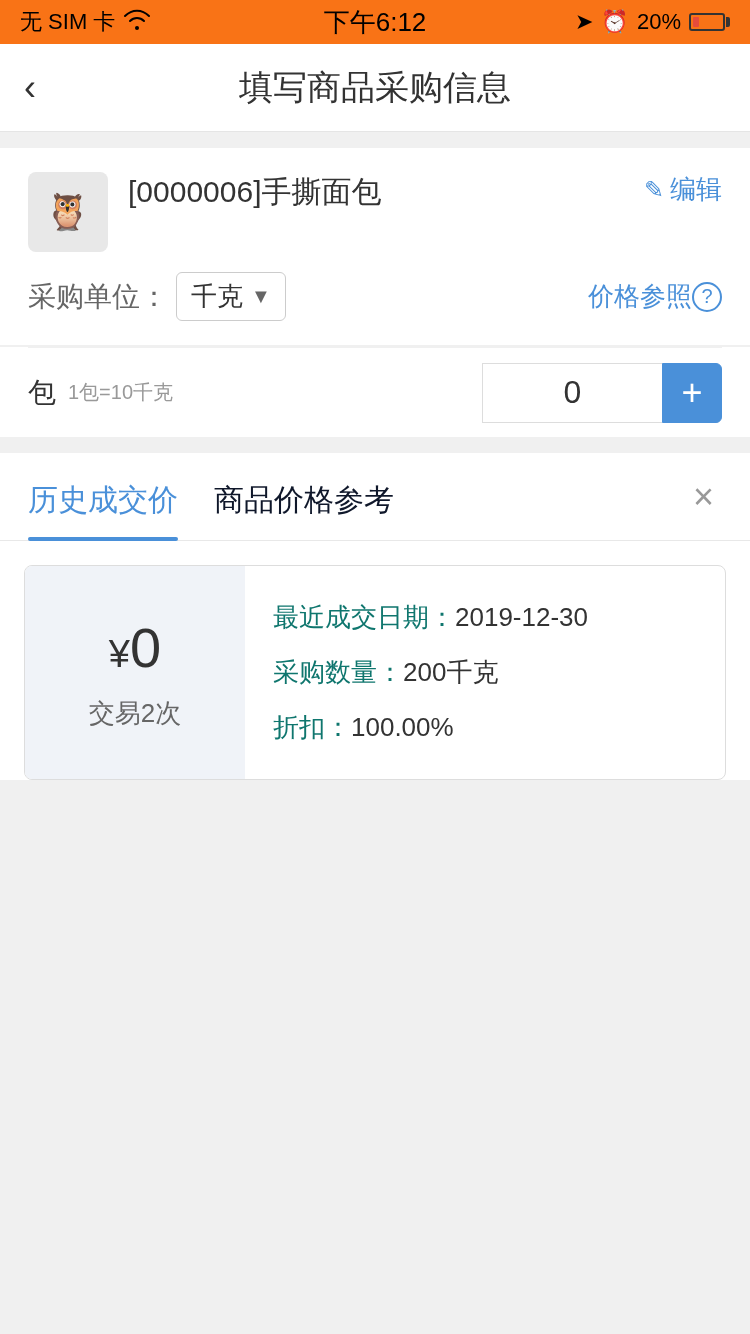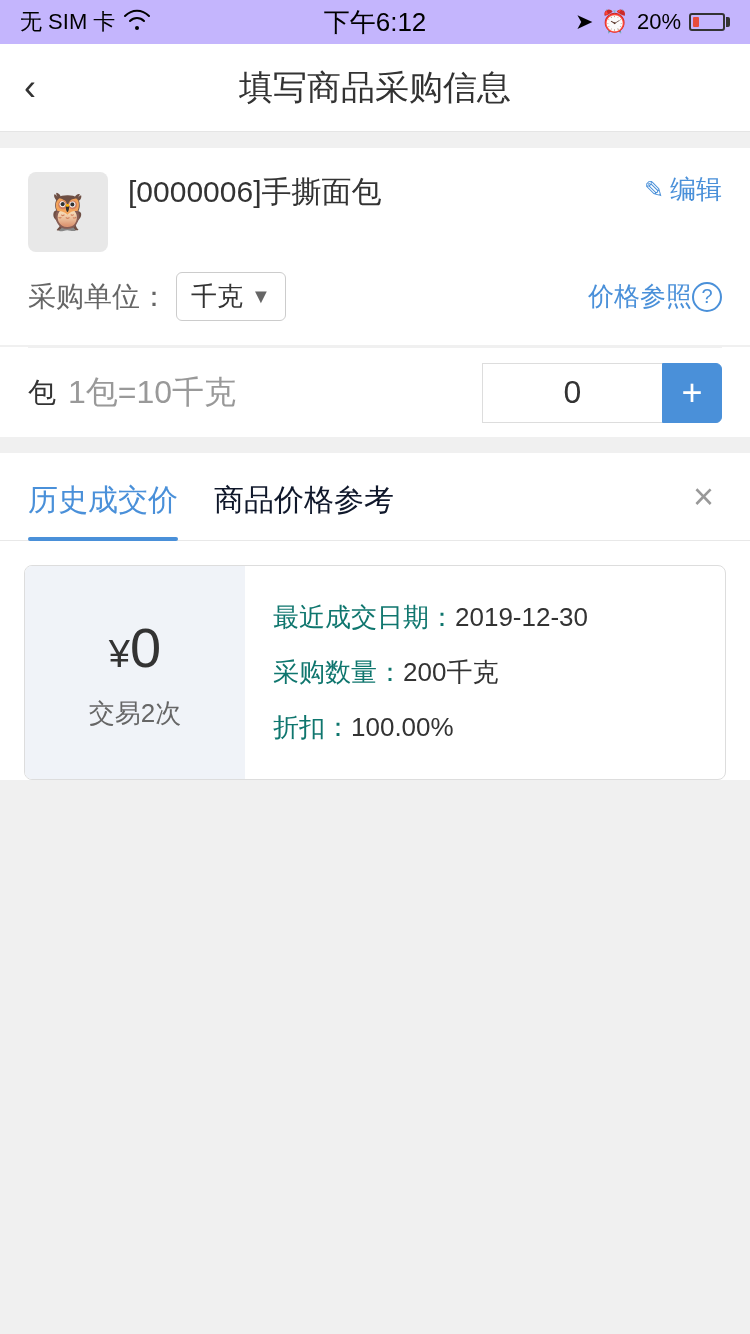--- a/index.html
+++ b/index.html
@@ -9,21 +9,21 @@
       min-height: 1334px;
       font-family: -apple-system, "PingFang SC", "Helvetica Neue", sans-serif;
       background: #f0f0f0;
       overflow-x: hidden;
     }
 
     
     .status-bar {
       width: 750px;
       height: 44px;
-      background: #c4b5fd;
+      background: #f97316;
       display: flex;
       align-items: center;
       justify-content: space-between;
       padding: 0 20px;
       font-size: 24px;
       color: #000;
     }
     .status-left {
       display: flex;
       align-items: center;
@@ -204,21 +204,21 @@
       display: flex;
       align-items: center;
       gap: 12px;
     }
     .quantity-unit-badge {
       font-size: 28px;
       color: #333;
       font-weight: 500;
     }
     .quantity-unit-sub {
-      font-size: 32px;
+      font-size: 20px;
       color: #999;
     }
     .quantity-control {
       display: flex;
       align-items: center;
       gap: 0;
     }
     .quantity-input-box {
       width: 180px;
       height: 60px;

